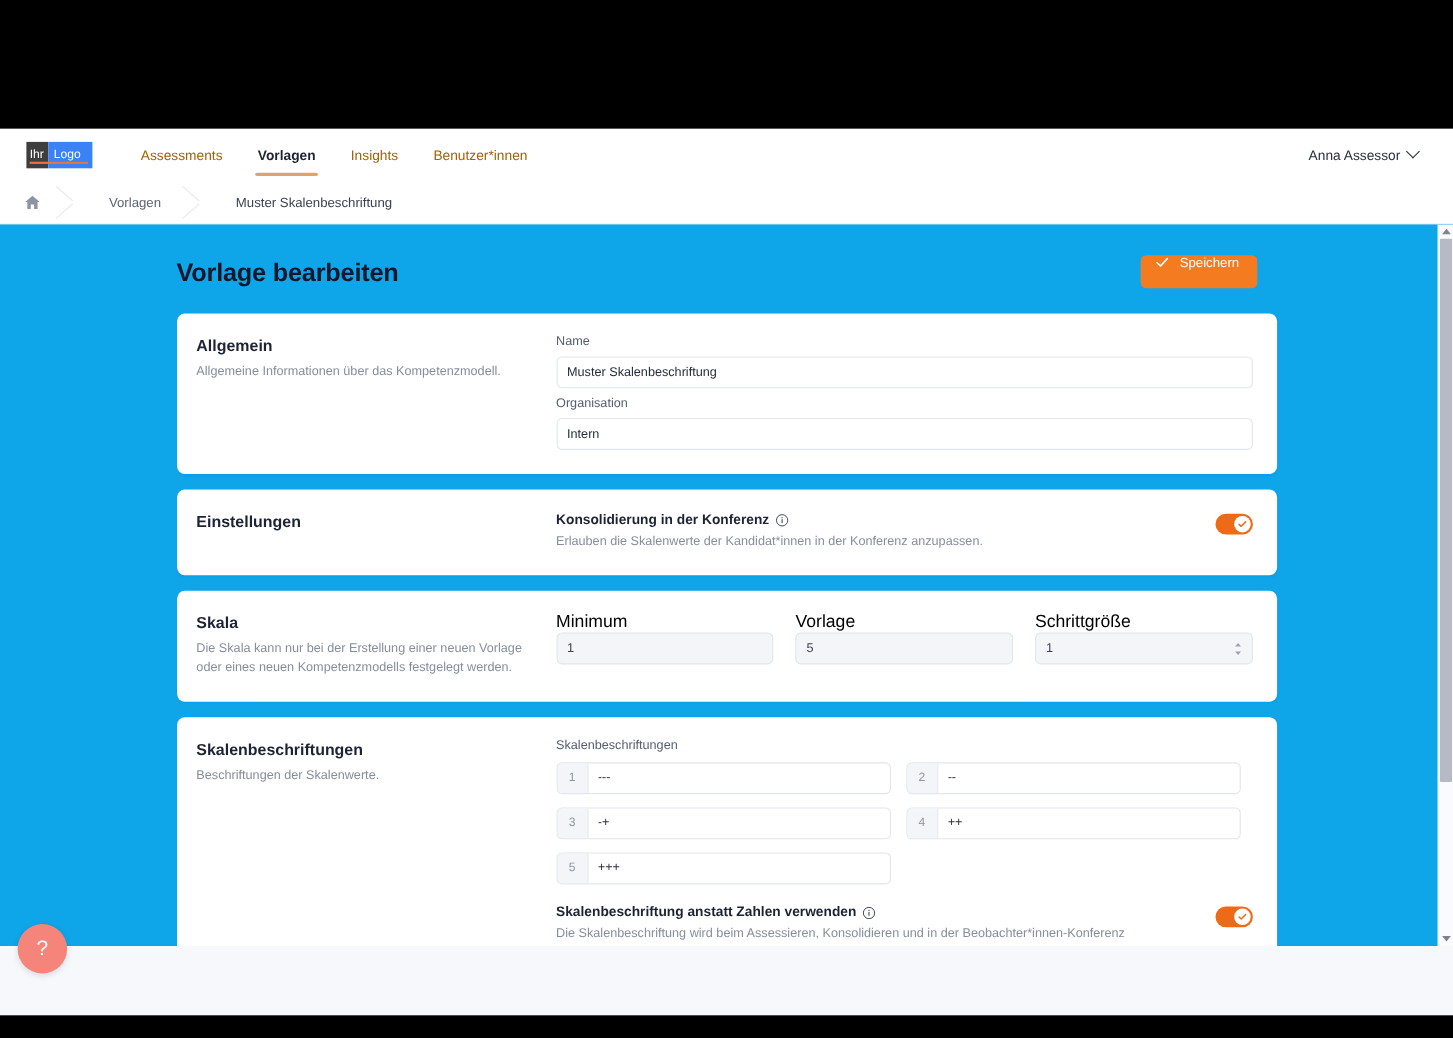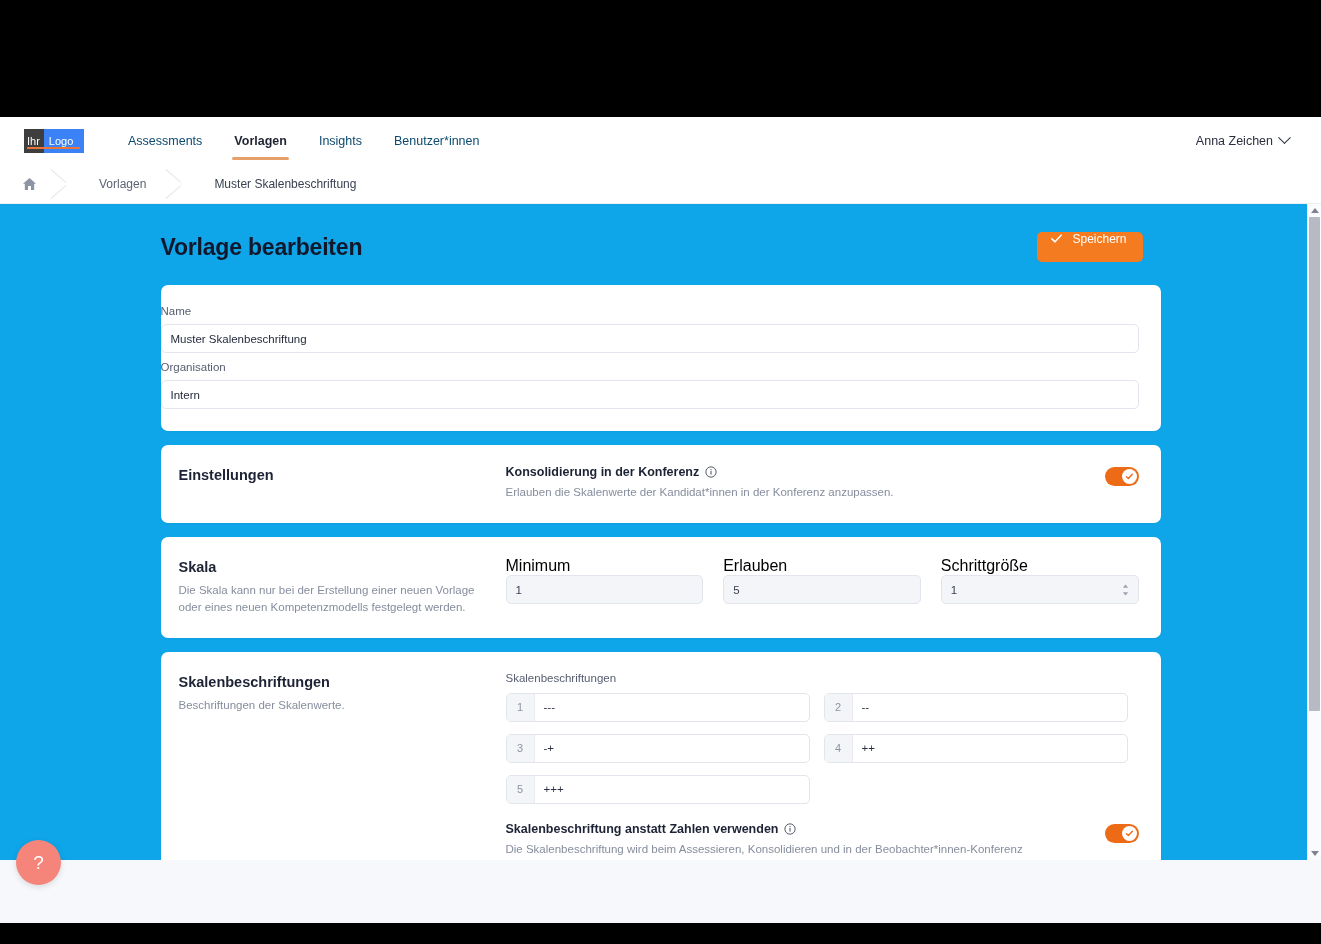--- a/index.html
+++ b/index.html
@@ -54,21 +54,21 @@
   .logo .l-underline {
     position: absolute;
     left: 3px; right: 4px; bottom: 4px;
     height: 1.5px;
     background: #e8763a;
   }
   .navtabs { display: flex; align-items: center; gap: 0; }
   .navtab {
     position: relative;
     font-size: 12.5px;
-    color: #0c4a6e;
+    color: #a16207;
     padding: 16px 16px;
     cursor: pointer;
     white-space: nowrap;
   }
   .navtab.active { color: #1f2433; font-weight: bold; }
   .navtab.active::after {
     content: "";
     position: absolute;
     left: 14px; right: 14px; bottom: 4px;
     height: 3px; border-radius: 2px;
@@ -224,21 +224,21 @@
   .inp.readonly { background: #f4f5f8; color: #3b4254; }
 
   
   .setting-row { display: flex; align-items: flex-start; }
   .setting-txt { flex: 1; padding-right: 30px; }
   .setting-title {
     font-size: 12.5px;
     color: #1d2335;
     font-weight: bold;
     display: flex;
-    align-items: center;
+    align-items: flex-end;
     gap: 6px;
     margin-bottom: 5px;
   }
   .setting-desc {
     font-size: 11.5px;
     color: #868d9d;
     line-height: 1.5;
   }
   .info-ic { width: 12px; height: 12px; display: block; flex: 0 0 auto; }
 
@@ -382,21 +382,21 @@
     </div>
 
     <div class="navtabs">
       <div class="navtab">Assessments</div>
       <div class="navtab active">Vorlagen</div>
       <div class="navtab">Insights</div>
       <div class="navtab">Benutzer*innen</div>
     </div>
 
     <div class="nav-right">
-      <span>Anna Zeichen</span>
+      <span>Anna Assessor</span>
       <span class="chev-down"></span>
     </div>
   </div>
 
   <div class="breadcrumb">
     <div class="crumb home">
       <svg class="home-icon" viewBox="0 0 16 15">
         <path d="M8 1 L15 7.2 L13 7.2 L13 14 L9.6 14 L9.6 9.6 L6.4 9.6 L6.4 14 L3 14 L3 7.2 L1 7.2 Z" fill="#8d94a4"></path>
       </svg>
     </div>
@@ -413,20 +413,24 @@
         <div class="page-title">Vorlage bearbeiten</div>
         <button class="save-btn">
           <svg class="check-ic" viewBox="0 0 14 14">
             <path d="M2 7.4 L5.4 10.6 L12 3.4" fill="none" stroke="#ffffff" stroke-width="1.6" stroke-linecap="round" stroke-linejoin="round"></path>
           </svg>
           <span>Speichern</span>
         </button>
       </div>
 
       <div class="card">
+        <div class="card-left">
+          <h3>Allgemein</h3>
+          <p>Allgemeine Informationen über das Kompetenzmodell.</p>
+        </div>
         <div class="card-right">
           <div class="field">
             <label>Name</label>
             <input class="inp" type="text" value="Muster Skalenbeschriftung" style="">
           </div>
           <div class="field">
             <label>Organisation</label>
             <input class="inp" type="text" value="Intern" style="">
           </div>
         </div>
@@ -465,21 +469,21 @@
           <h3>Skala</h3>
           <p>Die Skala kann nur bei der Erstellung einer neuen Vorlage oder eines neuen Kompetenzmodells festgelegt werden.</p>
         </div>
         <div class="card-right">
           <div class="scale-row">
             <div class="scale-col">
               <label>Minimum</label>
               <input class="inp readonly" type="text" readonly="" value="1" style="">
             </div>
             <div class="scale-col">
-              <label>Erlauben</label>
+              <label>Vorlage</label>
               <input class="inp readonly" type="text" readonly="" value="5" style="">
             </div>
             <div class="scale-col">
               <label>Schrittgröße</label>
               <div class="stepper-wrap">
                 <input class="inp readonly" type="text" readonly="" value="1" style="">
                 <svg class="stepper-ic" viewBox="0 0 9 14">
                   <path d="M4.5 1.2 L7.4 4.6 L1.6 4.6 Z" fill="#9aa1b0"></path>
                   <path d="M4.5 12.8 L7.4 9.4 L1.6 9.4 Z" fill="#9aa1b0"></path>
                 </svg>

